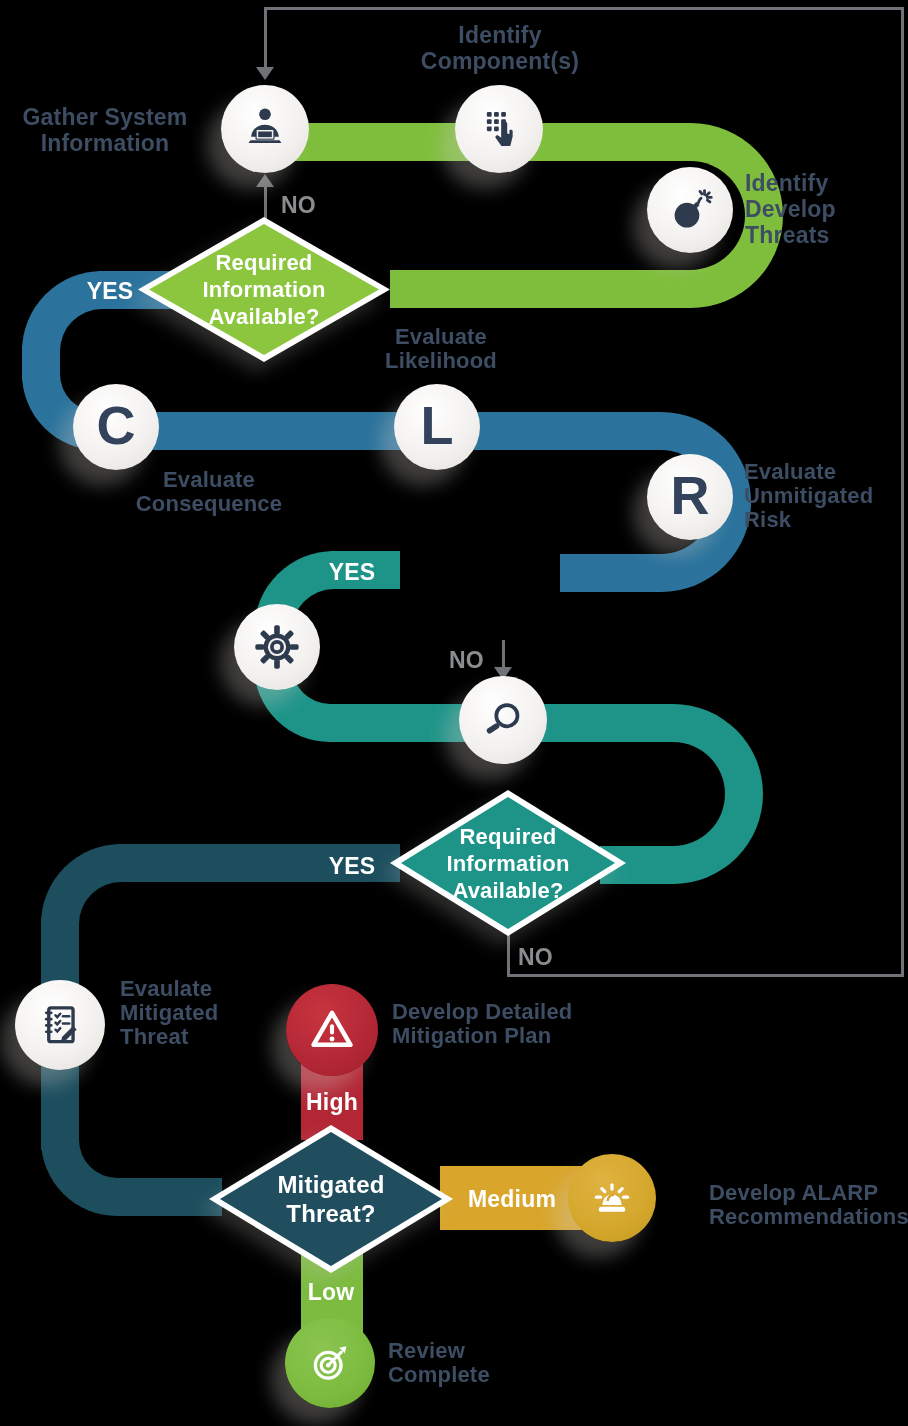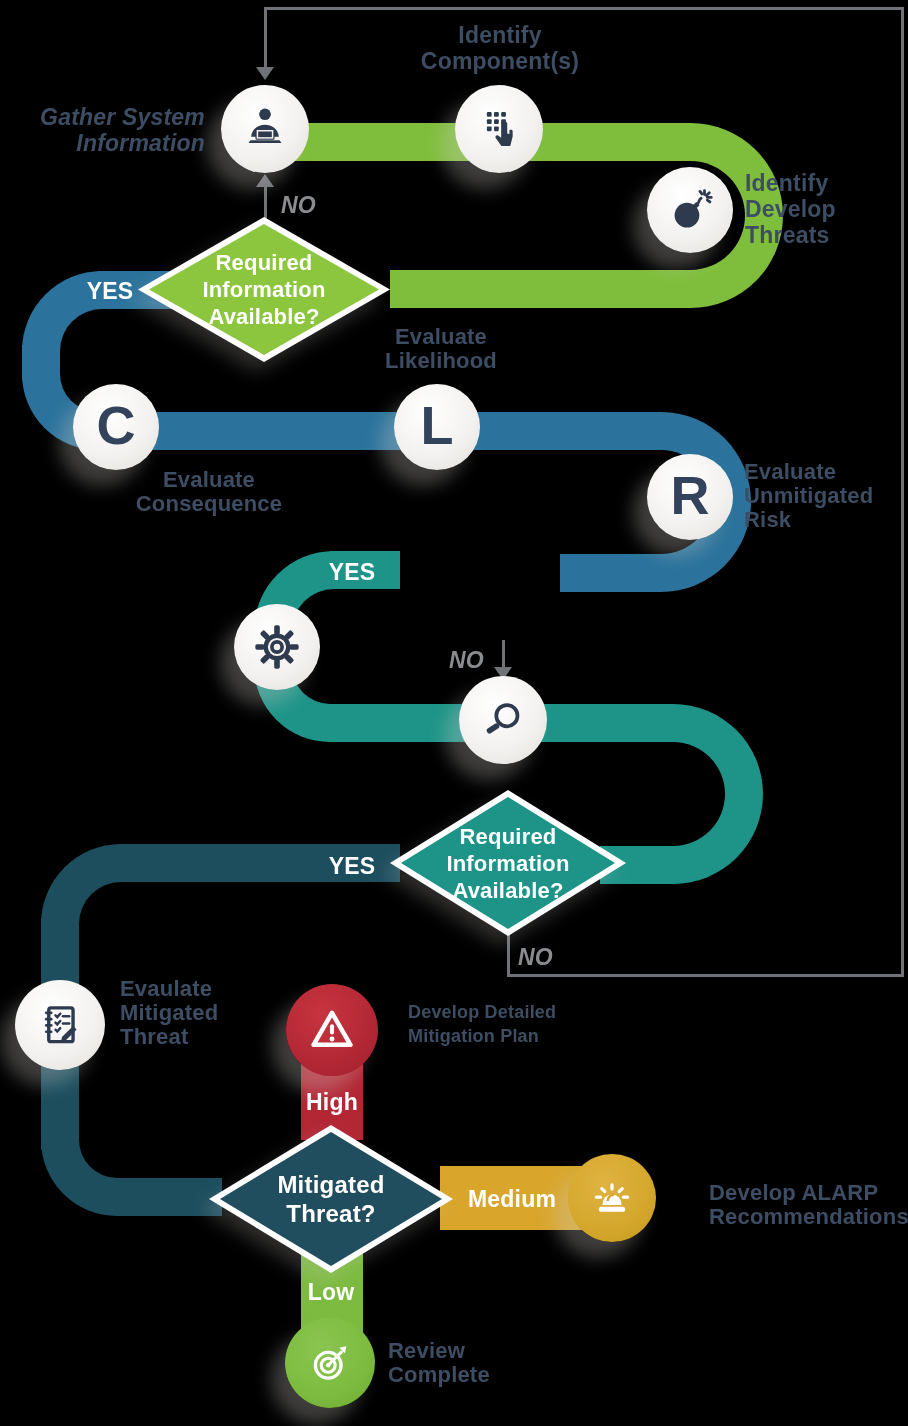--- a/index.html
+++ b/index.html
@@ -20,22 +20,22 @@
   .diamond{position:absolute;z-index:4;filter:drop-shadow(-8px 10px 9px rgba(208,205,201,0.22));}
   .d-outer{position:absolute;inset:0;background:#fff;clip-path:polygon(50% 0,100% 50%,50% 100%,0 50%);}
   .d-inner{position:absolute;left:11px;right:11px;top:7px;bottom:7px;clip-path:polygon(50% 0,100% 50%,50% 100%,0 50%);}
   .d-text{position:absolute;inset:0;display:flex;flex-direction:column;align-items:center;justify-content:center;
           color:#fff;font-weight:700;font-size:23px;line-height:28px;text-align:center;letter-spacing:.2px;}
   .node{position:absolute;border-radius:50%;display:flex;align-items:center;justify-content:center;z-index:5;}
   .node.white{background:radial-gradient(circle at 40% 32%,#FFFFFF 0%,#F3F1EF 58%,#E1DEDA 100%);
               box-shadow:-14px 16px 18px rgba(208,205,201,0.30);}
   .lbl{position:absolute;font-weight:700;color:var(--label_text);font-size:23px;line-height:26px;
        letter-spacing:.2px;z-index:6;white-space:nowrap;}
-  .lbl.center{text-align:center;} .lbl.right{text-align:right;font-style:italic;}
-  .white-lbl{color:#FFFFFF;} .gray-lbl{color:var(--no_label_gray);font-style:italic;}
+  .lbl.center{text-align:center;} .lbl.right{text-align:center;}
+  .white-lbl{color:#FFFFFF;} .gray-lbl{color:var(--no_label_gray);}
   .letter{font-size:54px;font-weight:700;color:#33435C;margin-top:-5px;}
   .arrow-down{position:absolute;width:0;height:0;border-left:9px solid transparent;border-right:9px solid transparent;
               border-top:13px solid var(--connector_gray);z-index:1;}
   .arrow-up{position:absolute;width:0;height:0;border-left:9px solid transparent;border-right:9px solid transparent;
             border-bottom:13px solid var(--connector_gray);z-index:1;}
 </style>
 </head>
 <body>
 
 <div id="stage">
@@ -274,21 +274,21 @@
   </div>
 
 
 
   <div class="lbl" style="left:120px;top:977px;font-size:22px;line-height:24px;">
     <div>Evaulate</div>
     <div>Mitigated</div>
     <div>Threat</div>
   </div>
 
-  <div class="lbl" style="left:408px;top:1000px;font-size:18px;line-height:24px;">
+  <div class="lbl" style="left:392px;top:1000px;font-size:22px;line-height:24px;">
     <div>Develop Detailed</div>
     <div>Mitigation Plan</div>
   </div>
 
   <div class="lbl" style="left:673px;top:1181px;font-size:22px;line-height:24px;margin-left:36px;">
     <div>Develop ALARP</div>
     <div>Recommendations</div>
   </div>
 
   <div class="lbl" style="left:388px;top:1339px;font-size:22px;line-height:24px;">

